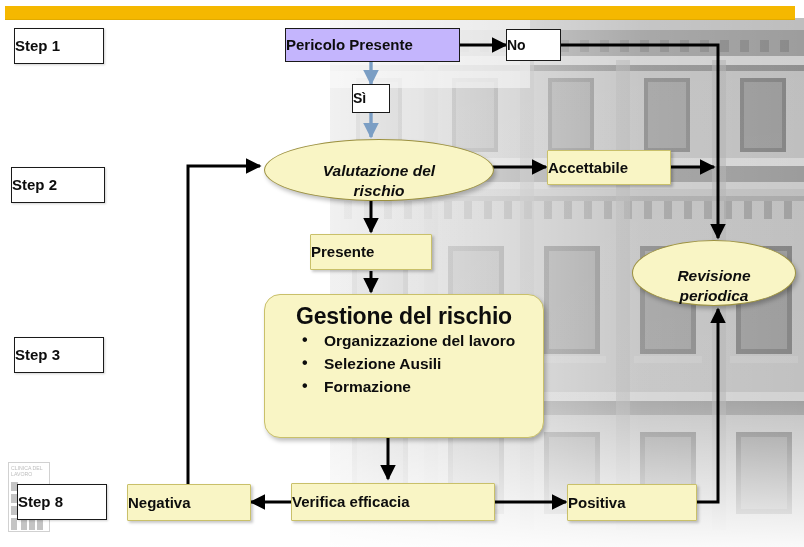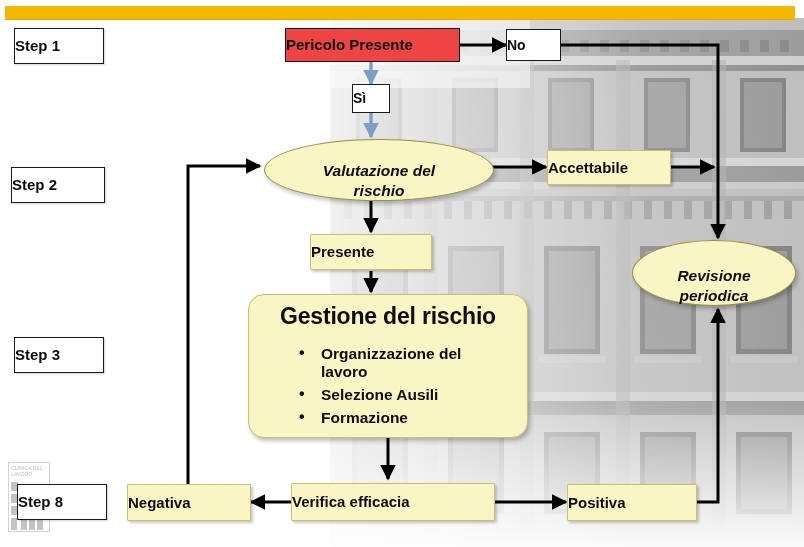--- a/index.html
+++ b/index.html
@@ -70,21 +70,21 @@
 
   
   .plain-box {
     background: #ffffff;
     border: 1.2px solid #1a1a1a;
     font-size: 14px;
   }
 
   
   .yellow-box {
-    background: #ef4444;
+    background: #c4b5fd;
     border: 1.3px solid #1a1a1a;
     font-size: 15px;
   }
 
   
   .round-box {
     background: #f9f5c5;
     border: 1px solid #c9c06a;
     border-radius: 1px;
     font-size: 15px;
@@ -102,21 +102,21 @@
   }
   .panel-title {
     font-size: 23px;
     font-weight: bold;
     text-align: center;
     color: #0d0d0d;
     margin: 2px 0 3px 0;
     letter-spacing: -0.2px;
   }
   .panel ul {
-    margin: 16px;
+    margin: 3px;
     padding: 0 0 0 34px;
     list-style: none;
   }
   .panel li {
     font-size: 15.5px;
     font-weight: bold;
     color: #0d0d0d;
     margin: 0 0 5px 0;
     padding-left: 22px;
     position: relative;
@@ -401,21 +401,21 @@
     <div>
       <div>Revisione</div>
       <div>periodica</div>
     </div>
   </div>
 
   <div class="node round-box" style="left:310px; top:234px; width:122px; height:36px;">
     <span>Presente</span>
   </div>
 
-  <div class="node panel" style="left:248px; top:294px; width:280px; height:144px;">
+  <div class="node panel" style="left:264px; top:294px; width:280px; height:144px;">
     <div class="panel-title">Gestione del rischio</div>
     <ul>
       <li>Organizzazione del lavoro</li>
       <li>Selezione Ausili</li>
       <li>Formazione</li>
     </ul>
   </div>
 
   <div class="node round-box" style="left:127px; top:484px; width:124px; height:37px;">
     <span>Negativa</span>

